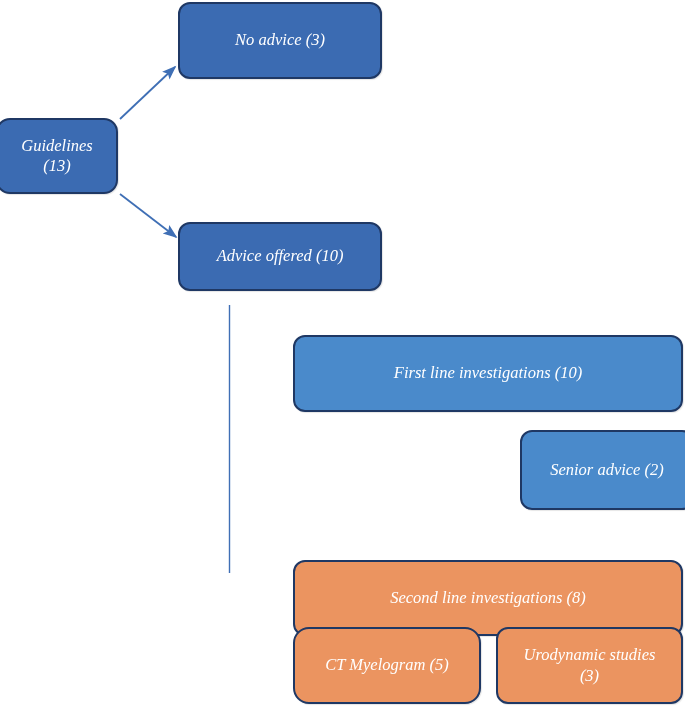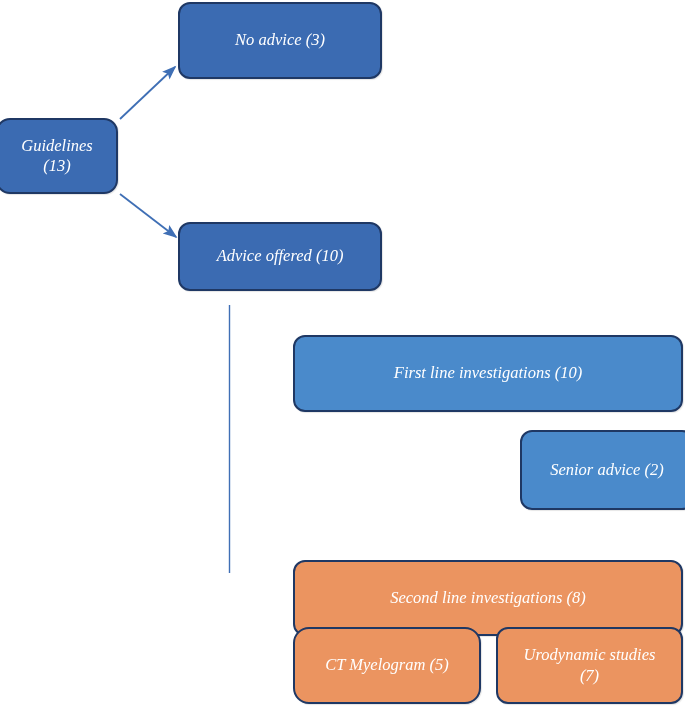--- a/index.html
+++ b/index.html
@@ -86,15 +86,15 @@
   <div class="node mid" id="node-first-line">First line investigations (10)</div>
 
 
   <div class="node mid" id="node-senior-advice">Senior advice (2)</div>
 
   <div class="node orange" id="node-second-line">Second line investigations (8)</div>
 
   <div class="node orange" id="node-ct-myelogram">CT Myelogram (5)</div>
 
   <div class="node orange" id="node-urodynamic">Urodynamic studies
-(7)</div>
+(3)</div>
 
 </div>
 
 </body></html>

